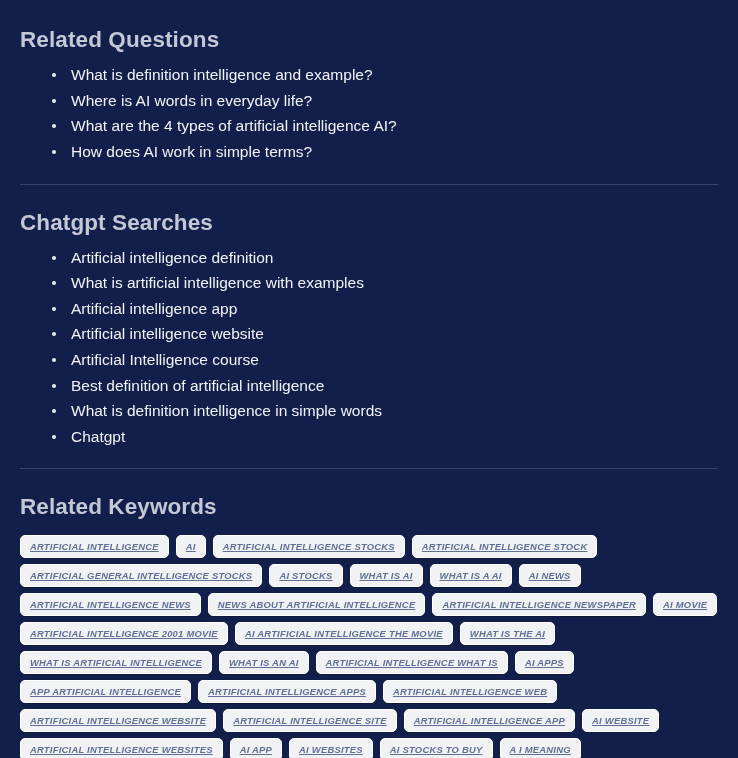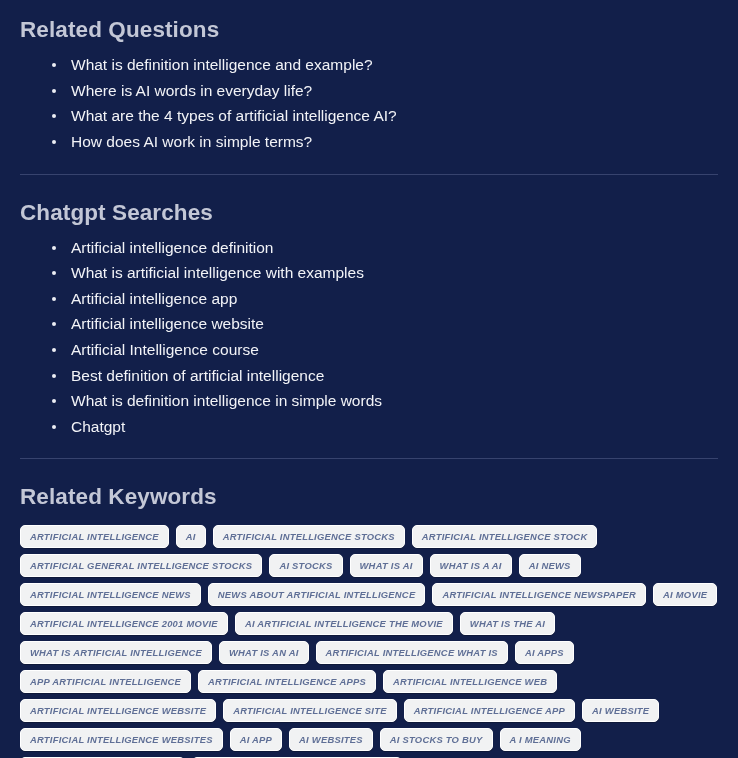--- a/index.html
+++ b/index.html
@@ -23,21 +23,21 @@
     min-height: 758px;
     background: #121f4a;
     padding: 0;
     position: relative;
   }
 
   
   .section {
     padding: 0 20px;
   }
-  .section-questions { padding-top: 10px; }
+  .section-questions { padding-top: 20px; }
   .section-searches  { padding-top: 2px; }
   .section-keywords  { padding-top: 2px; }
 
   .section-title {
     font-size: 22.5px;
     font-weight: 700;
     color: #c3c7d6;
     letter-spacing: 0.1px;
     margin: 0;
     padding: 6px 0 8px 0;
@@ -102,20 +102,21 @@
     font-weight: 700;
     font-style: italic;
     letter-spacing: 0.25px;
     text-transform: uppercase;
     padding: 5px 9px 5px 9px;
     line-height: 11px;
     white-space: nowrap;
     box-shadow: 0 1px 0 rgba(0,0,0,0.22);
     cursor: pointer;
     user-select: none;
+    text-decoration: underline;
   }
 </style>
 </head>
 <body>
 
 <div class="page">
 
   <section class="section section-questions">
     <h2 class="section-title">Related Questions</h2>
     <ul class="bullet-list list-questions">

